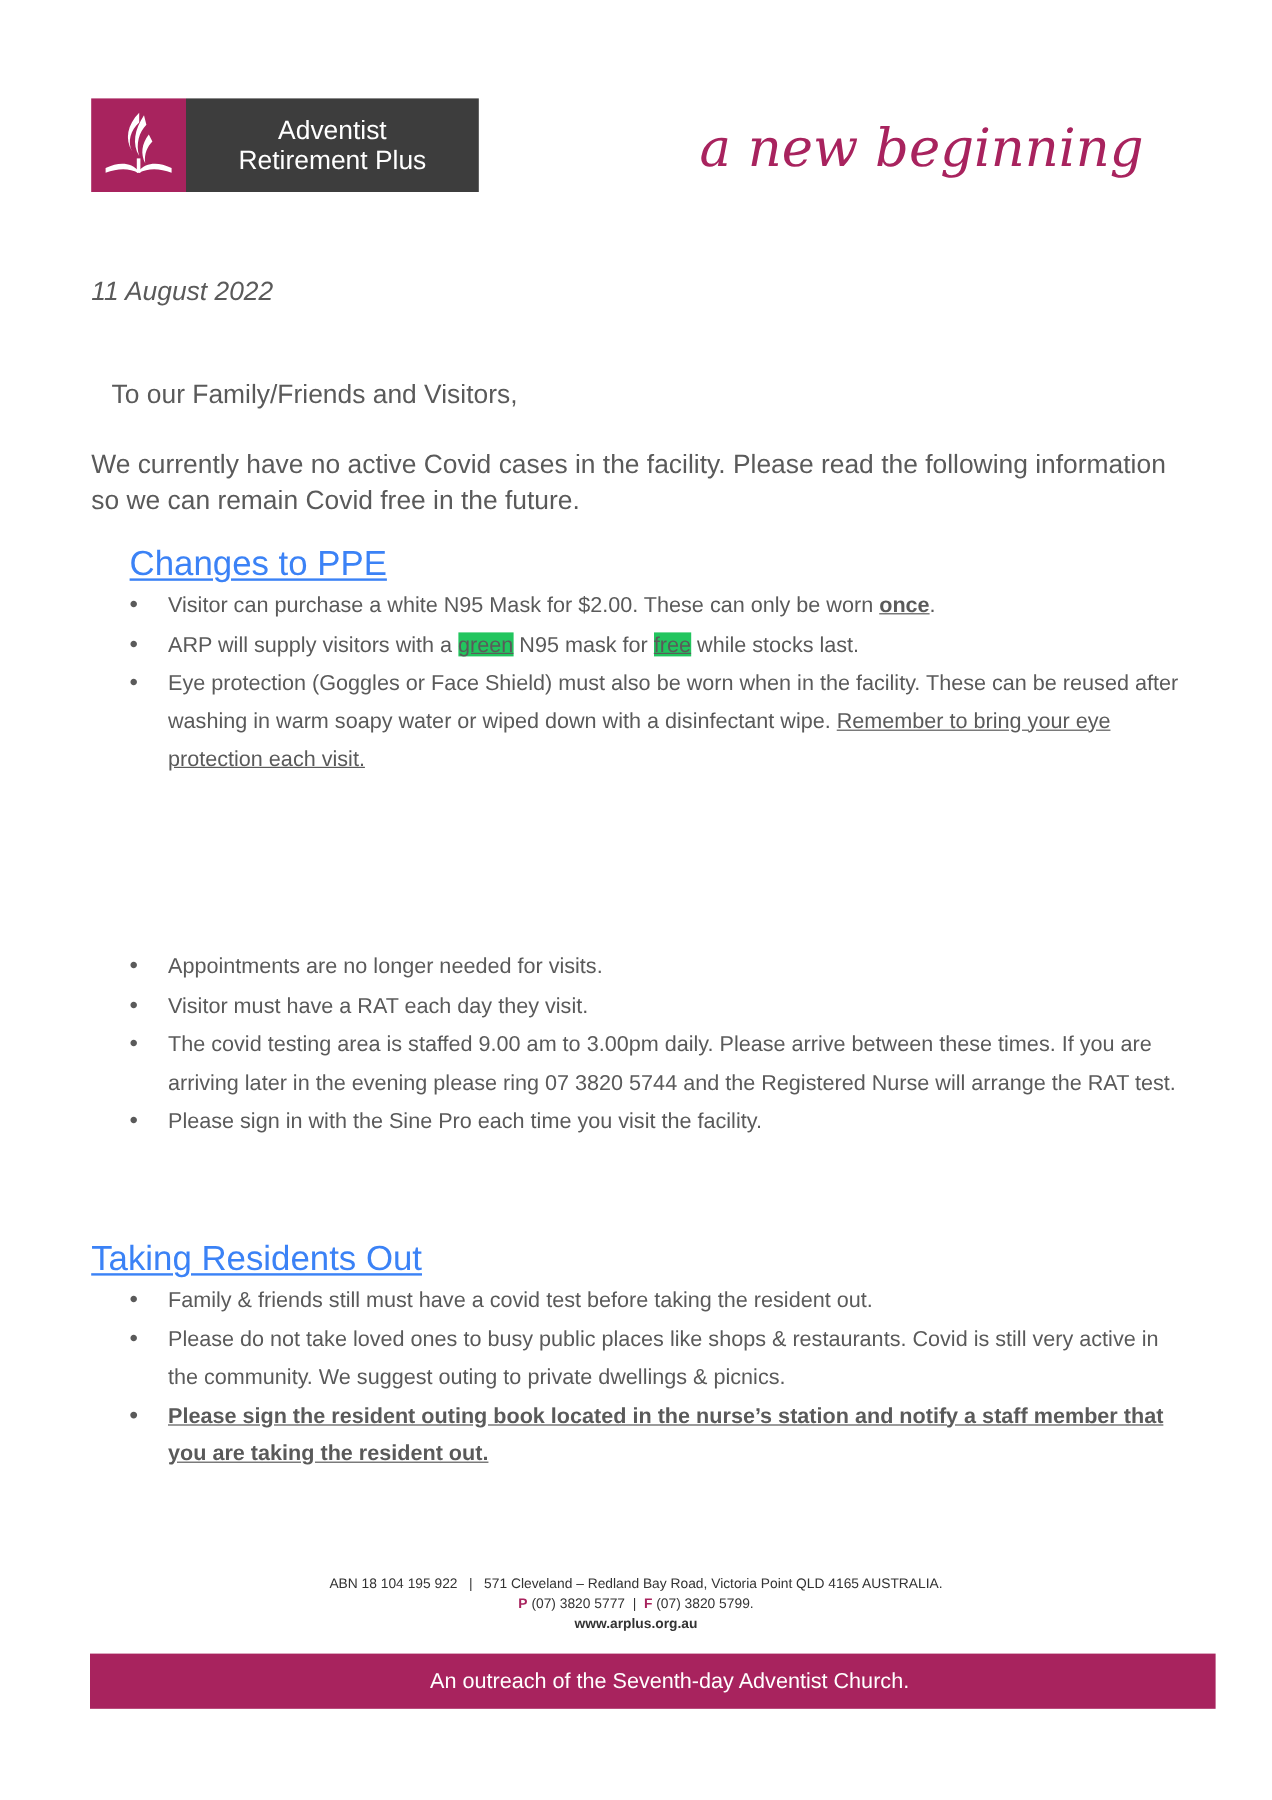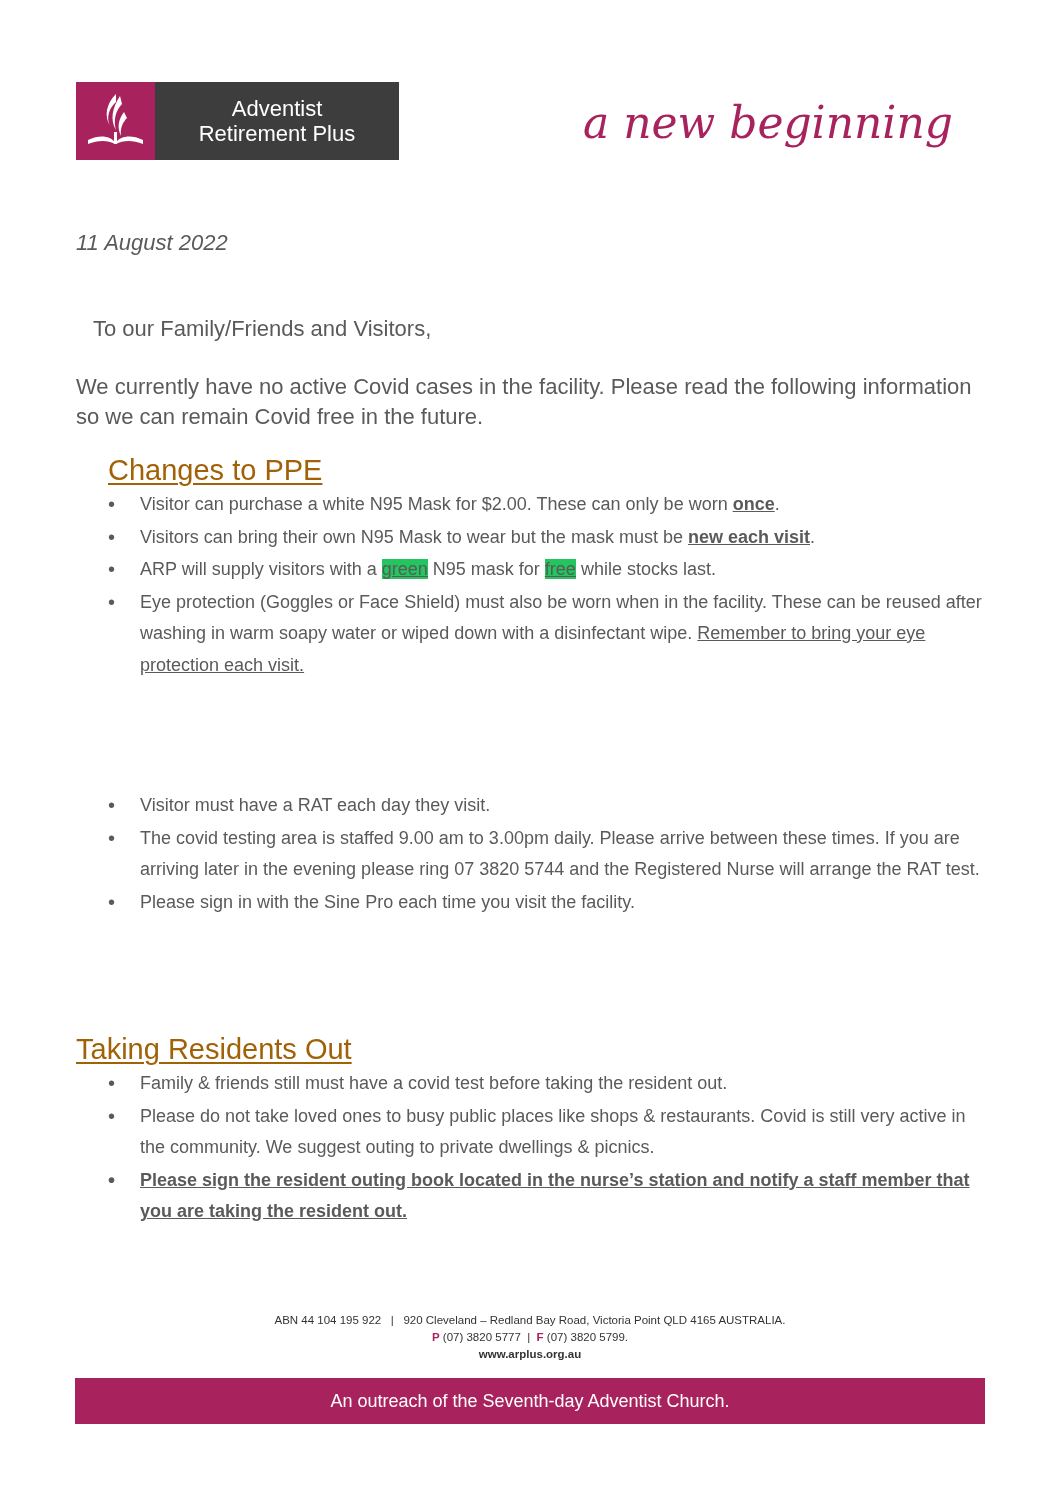--- a/index.html
+++ b/index.html
@@ -13,41 +13,41 @@
   .logo-text { flex:1; background:#3d3d3d; color:#ffffff; display:flex; flex-direction:column;
                justify-content:center; align-items:center; font-size:22px; line-height:25px; }
 
   .tagline { left:583px; top:86px; width:400px; height:80px; }
 
   .date { left:76px; top:230px; font-size:22px;font-style:italic; }
   .salutation { left:76px; top:316px; font-size:22px;margin-left:17px; }
   .intro { left:76px; top:372px; width:910px; font-size:22px; line-height:30px; }
 
   .section-title { font-size:29px; font-weight:normal; text-decoration:underline;
-                   text-decoration-thickness:2px; text-underline-offset:3px; color:#a16207; margin:0; }
+                   text-decoration-thickness:2px; text-underline-offset:3px; color:#3b82f6; margin:0; }
   ul.bullets { list-style:none; margin:0; padding:0; }
   ul.bullets li { position:relative; padding-left:64px; font-size:18px; line-height:31.5px; margin-bottom:1px; }
   ul.bullets li::before { content:"\2022"; position:absolute; left:32px; top:0; font-size:20px; color:#5a5a5a; }
   .u { text-decoration:underline; }
   .bu { font-weight:bold; text-decoration:underline; }
   .hl { background:#22c55e; text-decoration:underline; }
 
   .sec1 { left:76px; top:454px; width:910px; }
   .sec1 .section-title { margin-left:32px; margin-bottom:2px; }
   .sec2 { left:76px; top:790px; width:910px; }
   .sec3 { left:76px; top:1033px; width:910px; }
   .sec2 .section-title, .sec3 .section-title { margin-bottom:2px; }
 
   .footer-info { left:0; top:1312px; width:1060px; text-align:center; font-size:11.5px;
                  line-height:17px; color:#333333; }
   .footer-info .lbl { color:#a8235e; font-weight:bold; }
   .footer-info .web { font-weight:bold; }
 
   .footer-bar { left:75px; top:1378px; width:910px; height:46px; background:#a8235e;
-                color:#ffffff; font-size:18px; display:flex; align-items:center; justify-content:center; }
+                color:#ffffff; font-size:18px; display:flex; align-items:center; justify-content:center;padding-left:28px; }
 </style>
 </head>
 <body>
 
 <div class="abs logo">
   <div class="logo-mark">
     <svg width="79" height="78" viewBox="0 0 79 78">
       <g fill="#ffffff">
         <path d="M40 12 C30 22 28 34 34 44 C30 36 33 26 40 20 Z"></path>
         <path d="M44 14 C36 26 34 38 40 48 C37 38 40 28 46 22 Z"></path>
@@ -71,44 +71,44 @@
 </div>
 
 <div class="abs date">11 August 2022</div>
 <div class="abs salutation">To our Family/Friends and Visitors,</div>
 <div class="abs intro">We currently have no active Covid cases in the facility. Please read the following information so we can remain Covid free in the future.</div>
 
 <div class="abs sec1">
   <h2 class="section-title">Changes to PPE</h2>
   <ul class="bullets">
     <li><span>Visitor can purchase a white N95 Mask for $2.00. These can only be worn </span><span class="bu">once</span><span>.</span></li>
-    <li><span>Visitors can bring their own N95 Mask to wear but the mask must be </span><span class="bu">new each visit</span><span>.</span></li>
     <li><span>ARP will supply visitors with a </span><span class="hl">green</span><span> N95 mask for </span><span class="hl">free</span><span> while stocks last.</span></li>
     <li><span>Eye protection (Goggles or Face Shield) must also be worn when in the facility. These can be reused after washing in warm soapy water or wiped down with a disinfectant wipe. </span><span class="u">Remember to bring your eye protection each visit.</span></li>
   </ul>
 </div>
 
 <div class="abs sec2">
   <ul class="bullets">
+    <li>Appointments are no longer needed for visits.</li>
     <li>Visitor must have a RAT each day they visit.</li>
     <li>The covid testing area is staffed 9.00 am to 3.00pm daily. Please arrive between these times. If you are arriving later in the evening please ring 07 3820 5744 and the Registered Nurse will arrange the RAT test.</li>
     <li>Please sign in with the Sine Pro each time you visit the facility.</li>
   </ul>
 </div>
 
 <div class="abs sec3">
   <h2 class="section-title">Taking Residents Out</h2>
   <ul class="bullets">
     <li>Family &amp; friends still must have a covid test before taking the resident out.</li>
     <li>Please do not take loved ones to busy public places like shops &amp; restaurants. Covid is still very active in the community. We suggest outing to private dwellings &amp; picnics.</li>
     <li class="bu">Please sign the resident outing book located in the nurse’s station and notify a staff member that you are taking the resident out.</li>
   </ul>
 </div>
 
 <div class="abs footer-info">
-  <div style="white-space:pre;">ABN 44 104 195 922   |   920 Cleveland – Redland Bay Road, Victoria Point QLD 4165 AUSTRALIA.</div>
+  <div style="white-space:pre;">ABN 18 104 195 922   |   571 Cleveland – Redland Bay Road, Victoria Point QLD 4165 AUSTRALIA.</div>
   <div style="white-space:pre;"><span class="lbl">P</span><span> (07) 3820 5777  |  </span><span class="lbl">F</span><span> (07) 3820 5799.</span></div>
   <div class="web">www.arplus.org.au</div>
 </div>
 
 <div class="abs footer-bar">
   <span>An outreach of the Seventh-day Adventist Church.</span>
 </div>
 
 </body></html>

